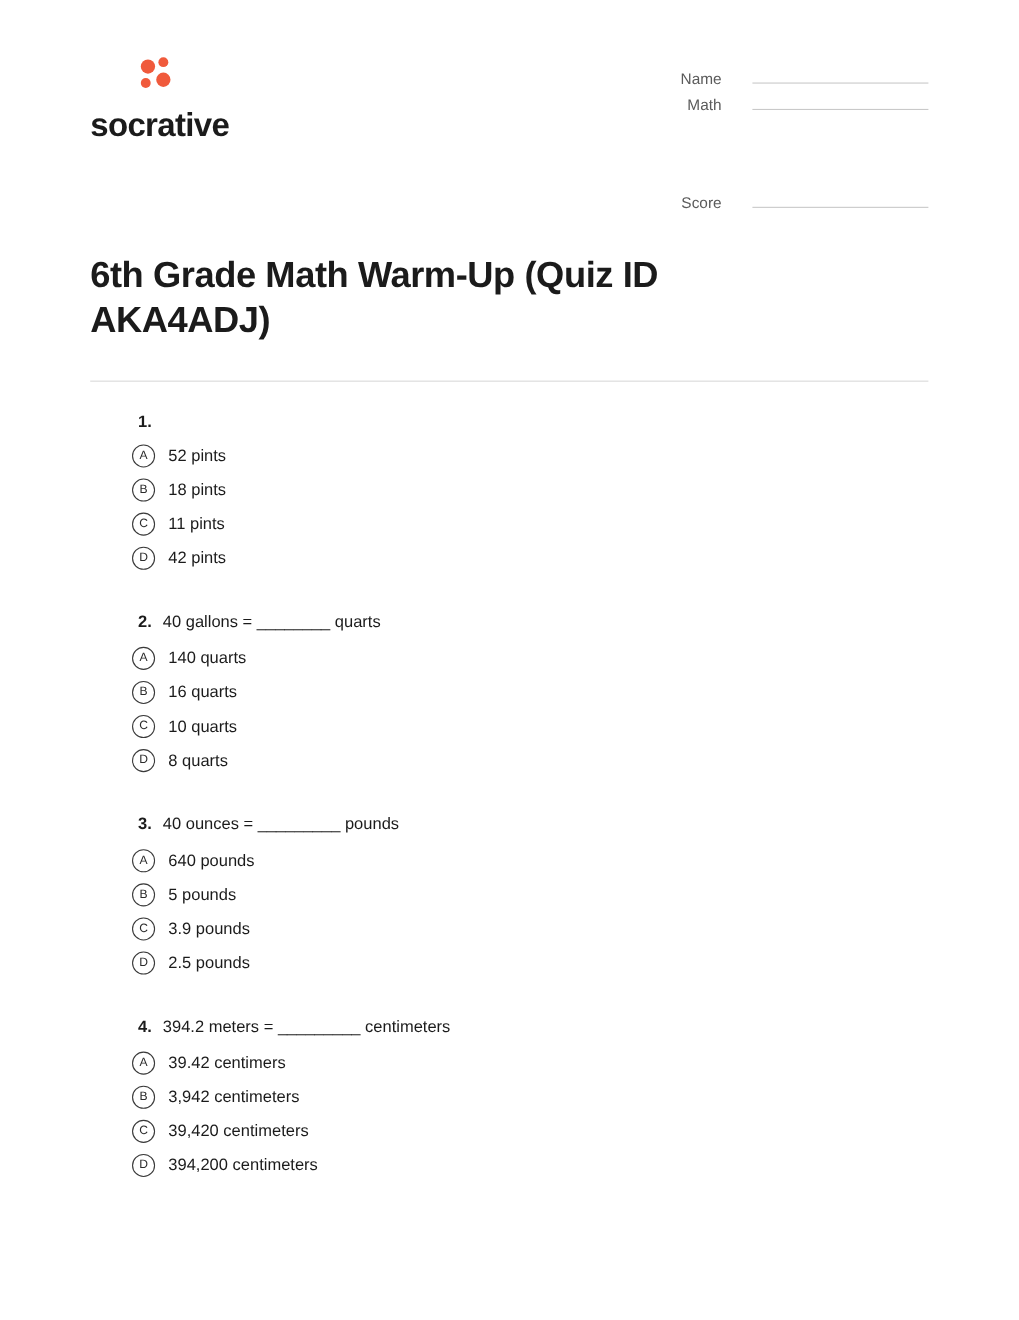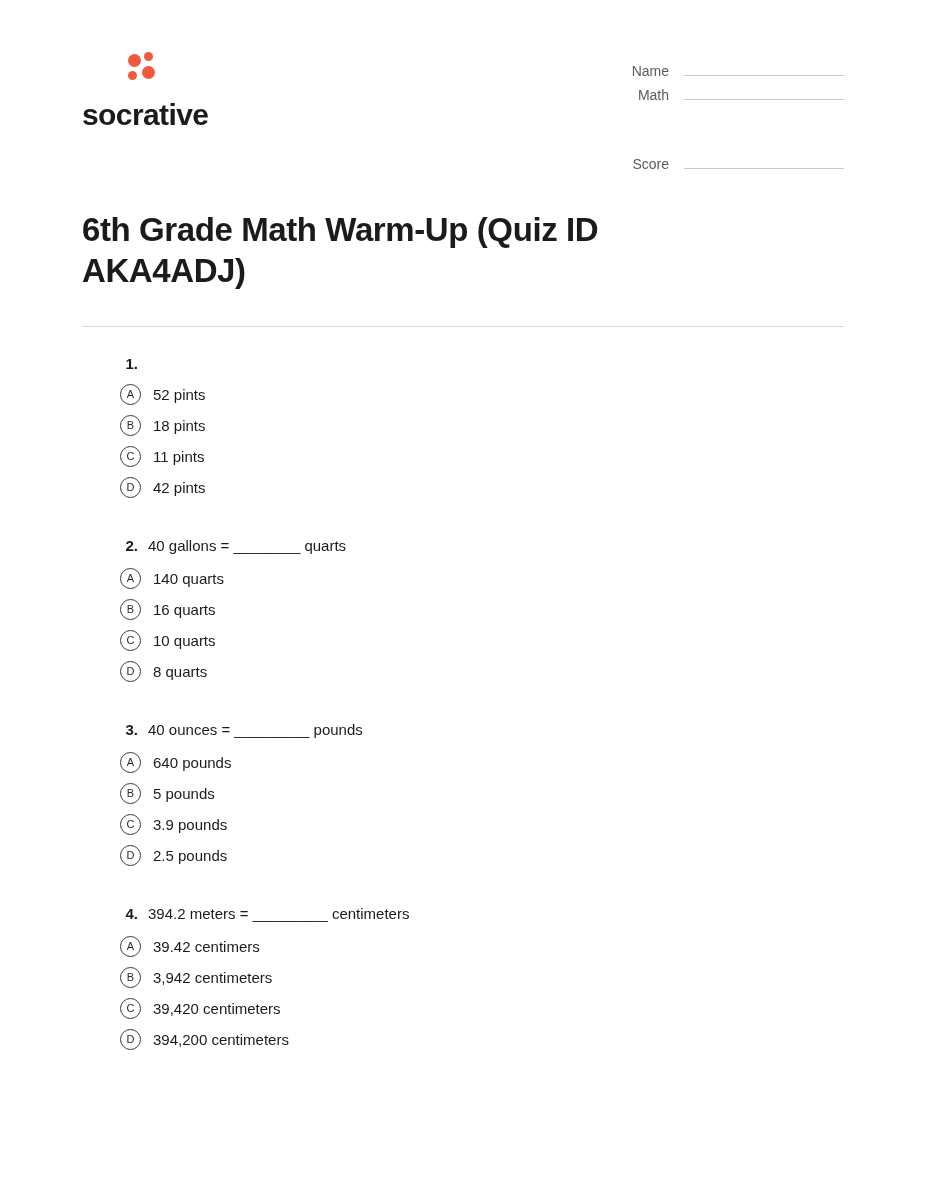--- a/index.html
+++ b/index.html
@@ -63,36 +63,36 @@
   }
 
   .meta {
     width: 246px;
     padding-top: 10px;
   }
   .meta-row {
     display: flex;
     align-items: baseline;
     justify-content: flex-end;
-    gap: 15px;
+    gap: 28px;
     margin-bottom: 7px;
   }
   .meta-label {
     font-size: 14px;
     color: #5b5b5b;
     text-align: right;
     white-space: nowrap;
   }
   .meta-line {
     width: 160px;
     border-bottom: 1px solid #c9c9c9;
     height: 14px;
   }
   .meta-row.score {
-    margin-top: 52px;
+    margin-top: 72px;
   }
 
   
   .title {
     margin-top: 30px;
     font-size: 33px;
     font-weight: bold;
     line-height: 1.25;
     letter-spacing: -0.4px;
     color: #1b1b1b;

